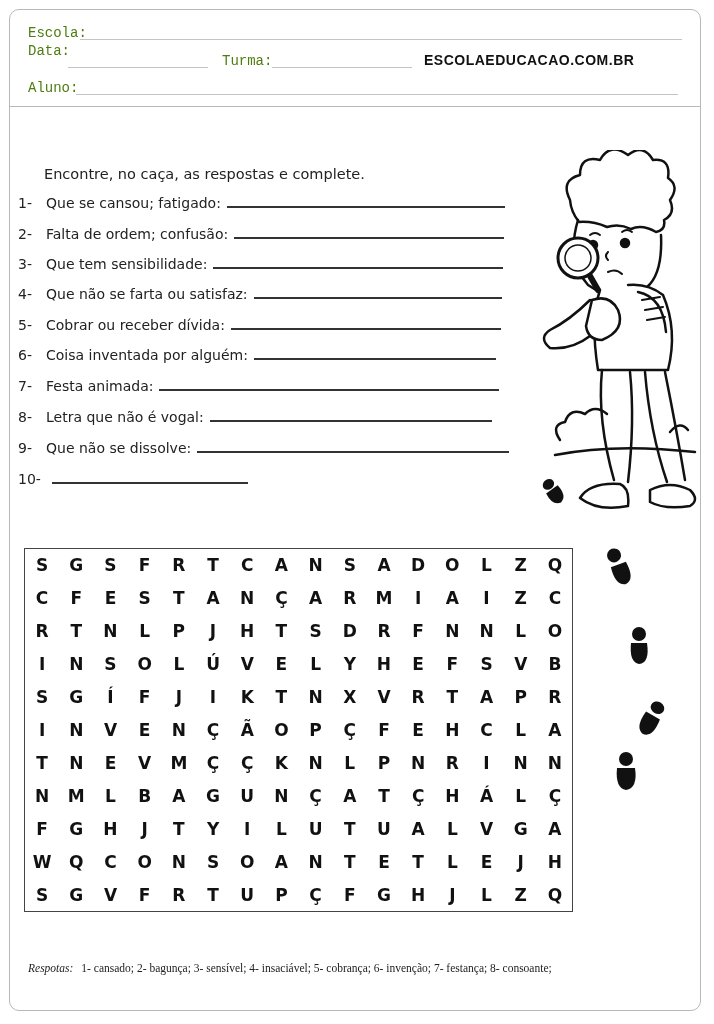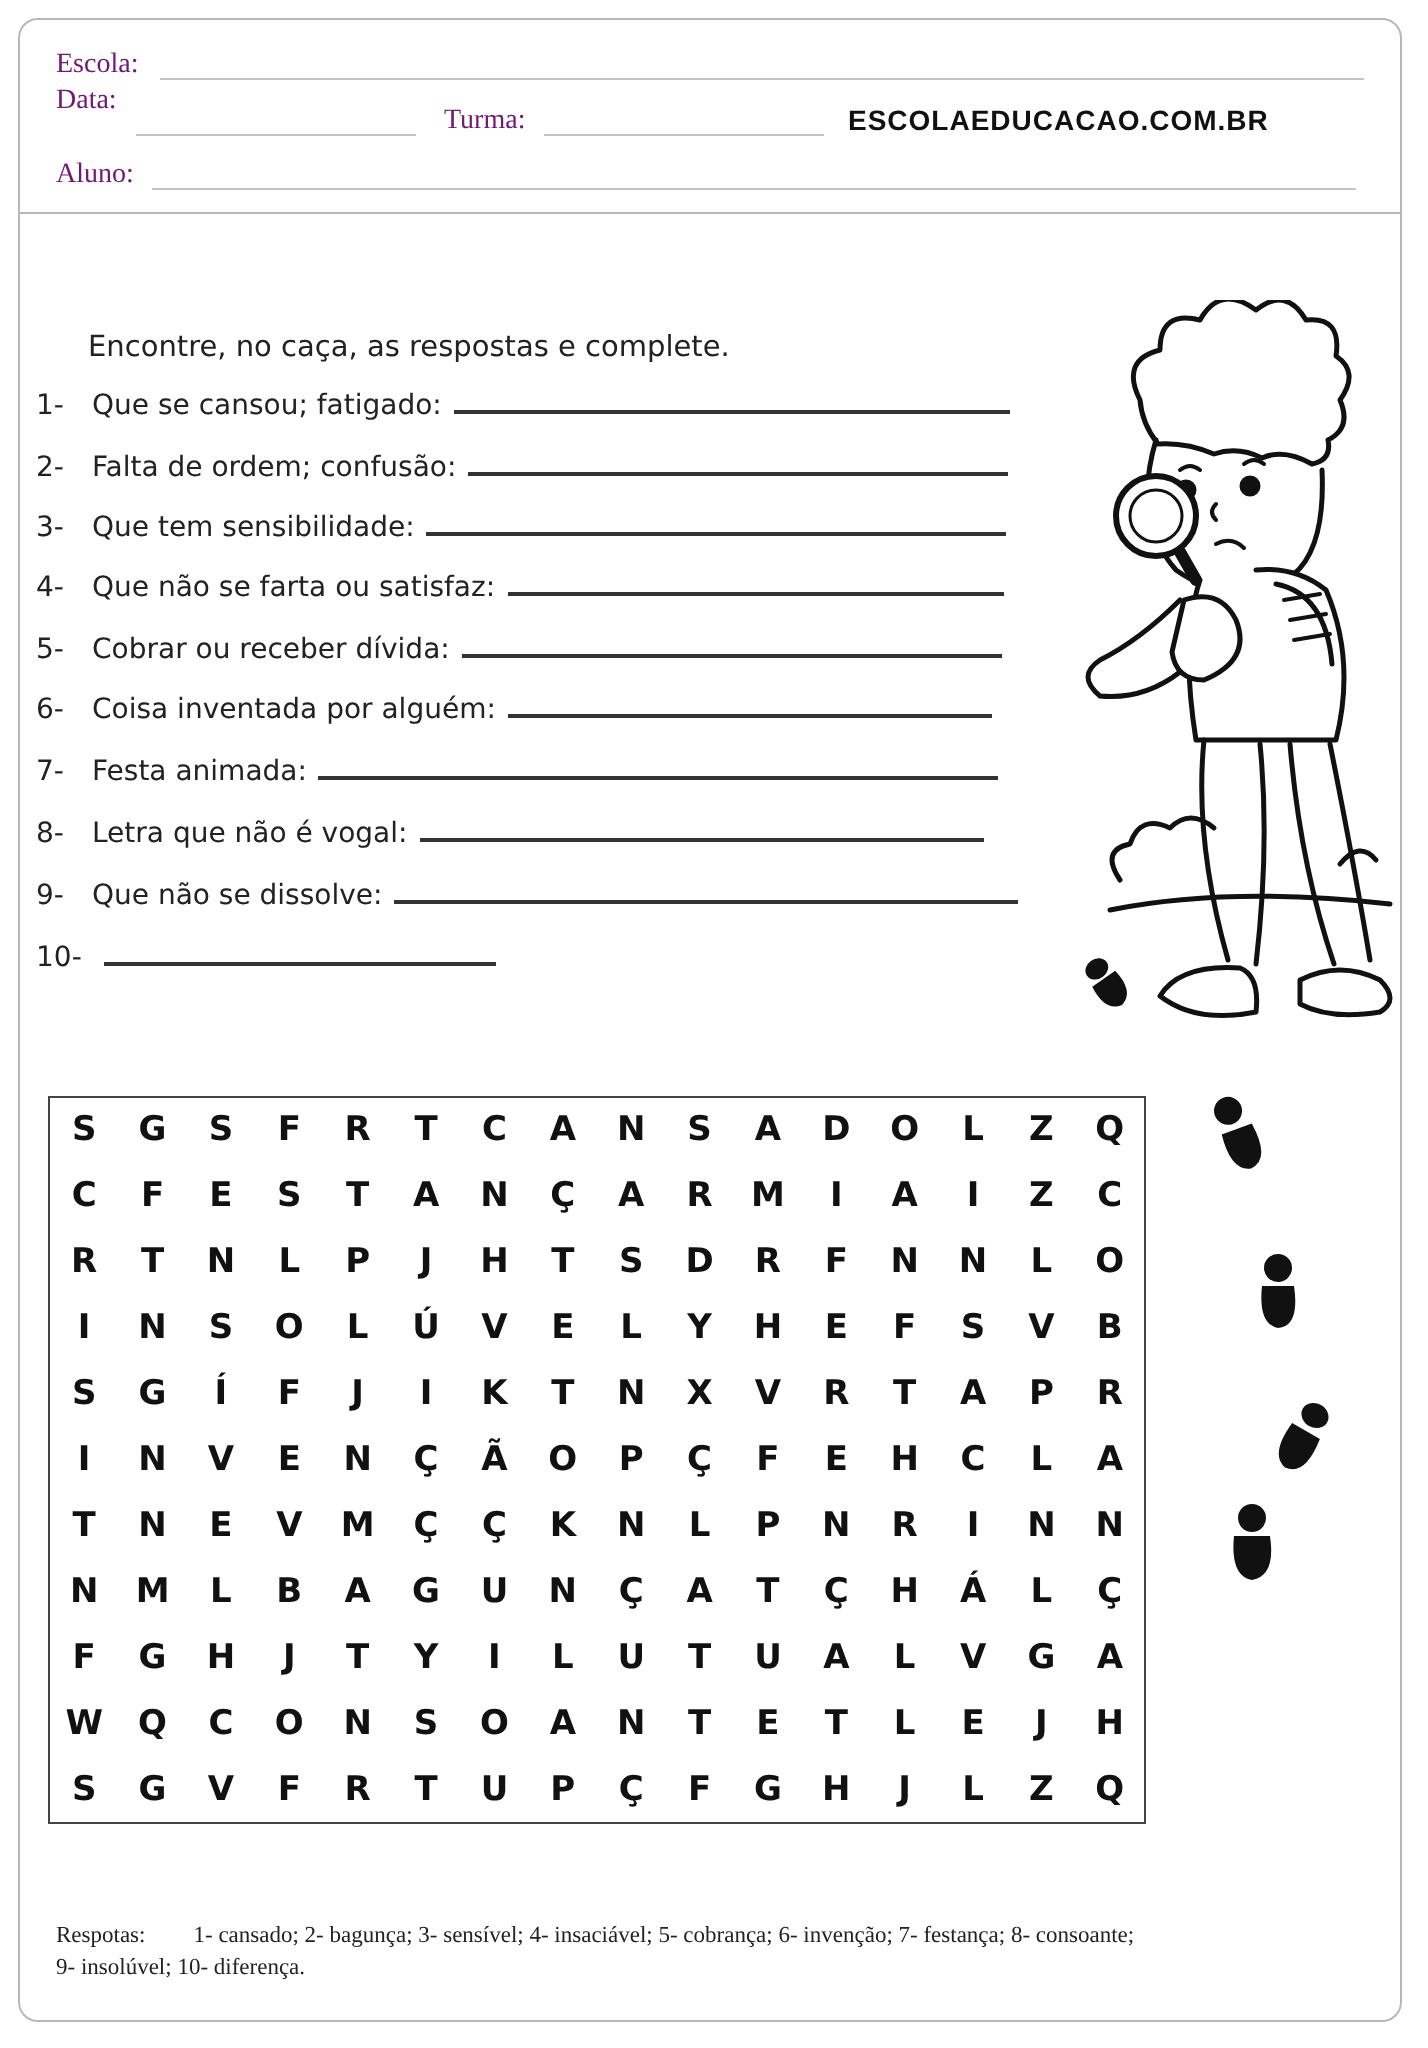--- a/index.html
+++ b/index.html
@@ -2,36 +2,36 @@
 <html><head>
 <meta charset="utf-8">
 <style>
   html, body { margin: 0; padding: 0; background: #ffffff; }
   body { width: 714px; height: 1024px; position: relative; overflow: hidden;
          font-family: "DejaVu Sans", sans-serif; color: #1a1a1a; }
   .frame { position: absolute; left: 9px; top: 9px; width: 692px; height: 1002px;
            border: 1.5px solid #b8b8b8; border-radius: 10px; box-sizing: border-box; }
   .header-divider { position: absolute; left: 9px; top: 106px; width: 692px; height: 0;
                     border-top: 1.5px solid #b8b8b8; }
-  .hdr { position: absolute; font-family: Liberation Serif, serif; font-size: 14px; color: #701a75; }
+  .hdr { position: absolute; font-family: Liberation Mono, monospace; font-size: 14px; color: #4d7c0f; }
   .hline { position: absolute; border-bottom: 1px solid #c4c4c4; height: 0; }
   .brand { position: absolute; left: 424px; top: 52px; font-family: Liberation Sans, sans-serif;
            font-size: 14px; font-weight: bold; letter-spacing: 0.5px; color: #111; }
   .instruction { position: absolute; left: 44px; top: 148px; font-size: 14.5px; color: #222; margin-top: 18px; }
   .q { position: absolute; left: 18px; font-size: 14px; color: #222; display: flex; align-items: baseline; white-space: nowrap; }
   .q .num { display: inline-block; width: 28px; }
   .q .ans-line { display: inline-block; border-bottom: 2px solid #333; margin-left: 6px; height: 0; }
   .grid { position: absolute; left: 24px; top: 548px; width: 549px; height: 364px;
           border: 1.5px solid #444; box-sizing: border-box;
           display: grid; grid-template-columns: repeat(16, 1fr); grid-template-rows: repeat(11, 1fr); }
   .cell { display: flex; align-items: center; justify-content: center;
           font-family: "DejaVu Sans", sans-serif; font-weight: bold; font-size: 17px; color: #111; }
   .answers { position: absolute; left: 28px; top: 960px; width: 660px; font-family: "Liberation Serif", serif;
              font-size: 11.5px; line-height: 16px; color: #222; }
-  .answers .label { margin-right: 24px; }
+  .answers .label { margin-right: 8px; font-style: italic; }
   .illus { position: absolute; left: 530px; top: 150px; width: 170px; height: 370px; }
   .foot { position: absolute; }
 </style>
 </head>
 <body>
 
 <div class="frame"></div>
 <div class="header-divider"></div>
 
 <span class="hdr" style="left:28px;top:25px;">Escola:</span>
@@ -337,14 +337,13 @@
     <div class="cell">G</div>
     <div class="cell">H</div>
     <div class="cell">J</div>
     <div class="cell">L</div>
     <div class="cell">Z</div>
     <div class="cell">Q</div>
   </div>
 
 <div class="answers">
   <div><span class="label">Respotas:</span><span>1- cansado; 2- bagunça; 3- sensível; 4- insaciável; 5- cobrança; 6- invenção; 7- festança; 8- consoante;</span></div>
-  <div>9- insolúvel; 10- diferença.</div>
 </div>
 
 </body></html>

